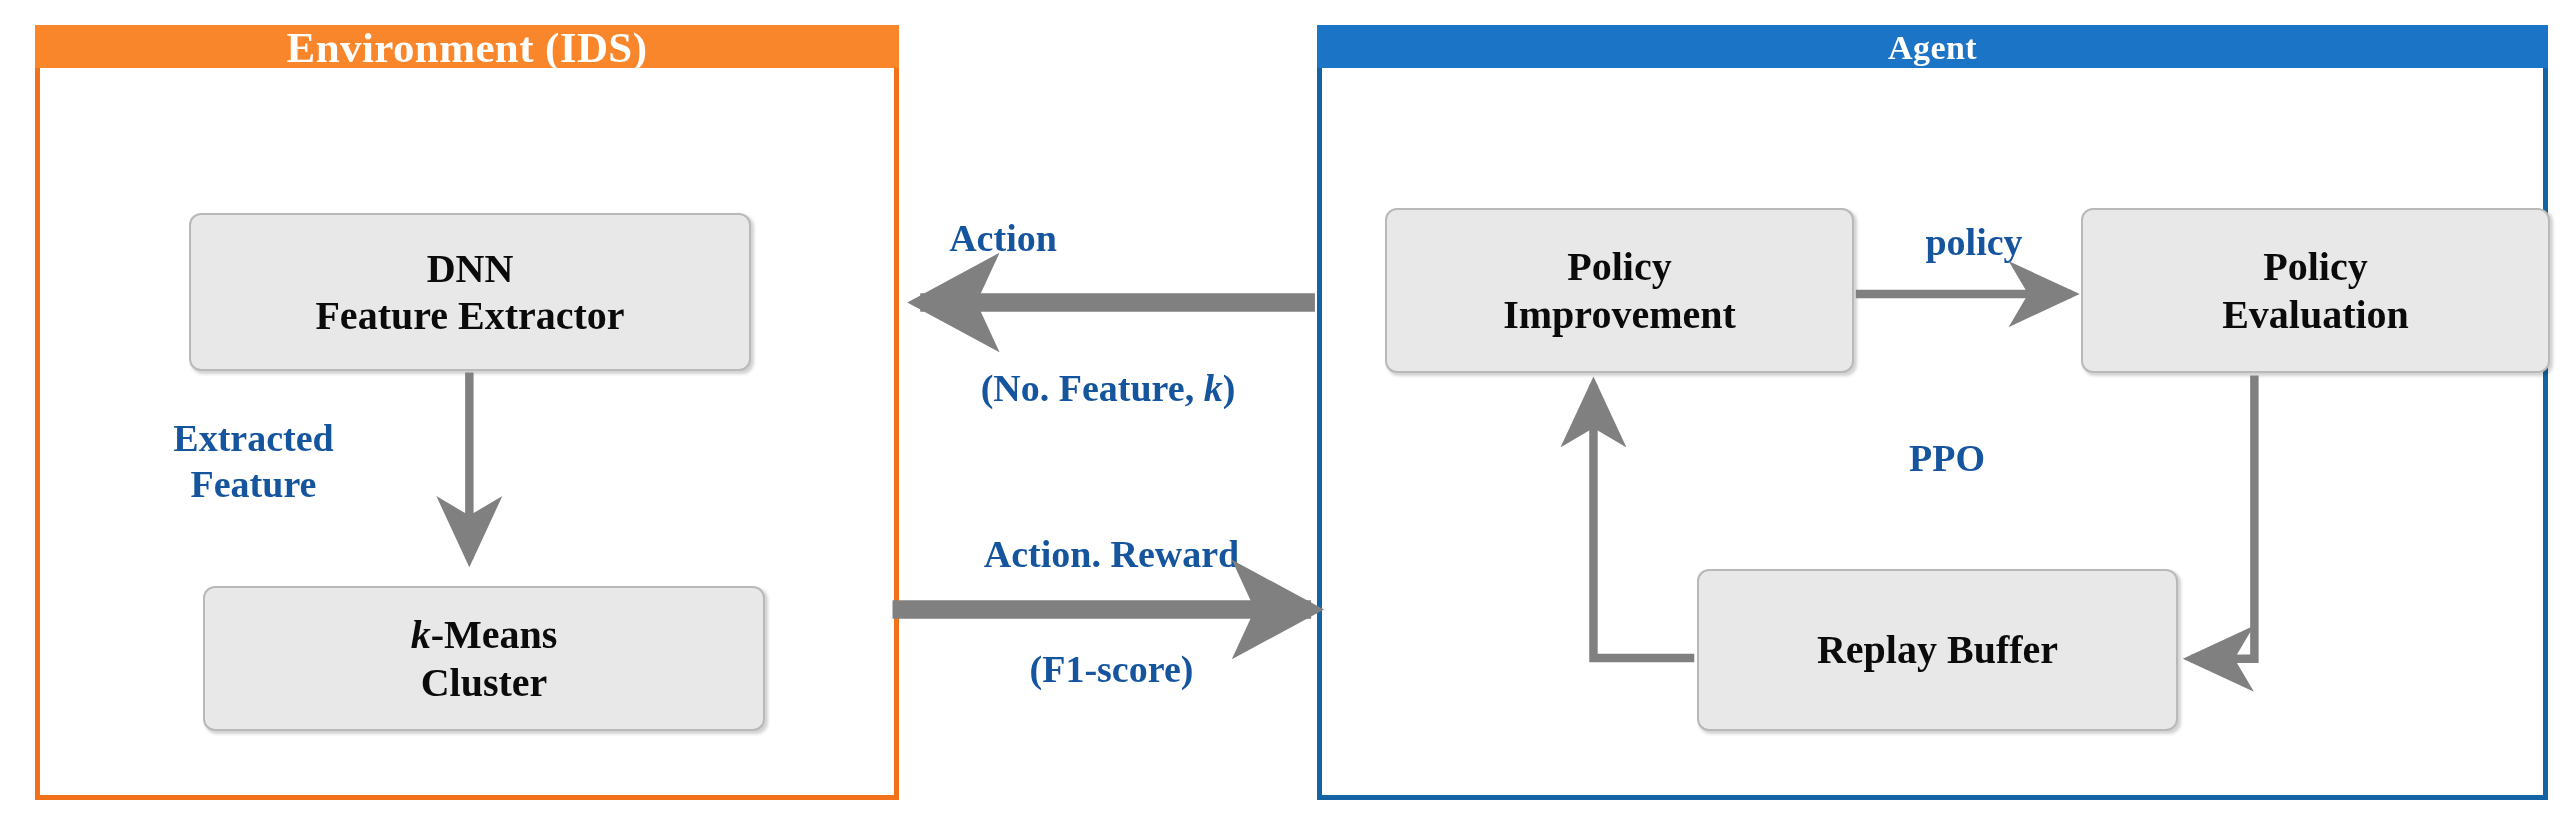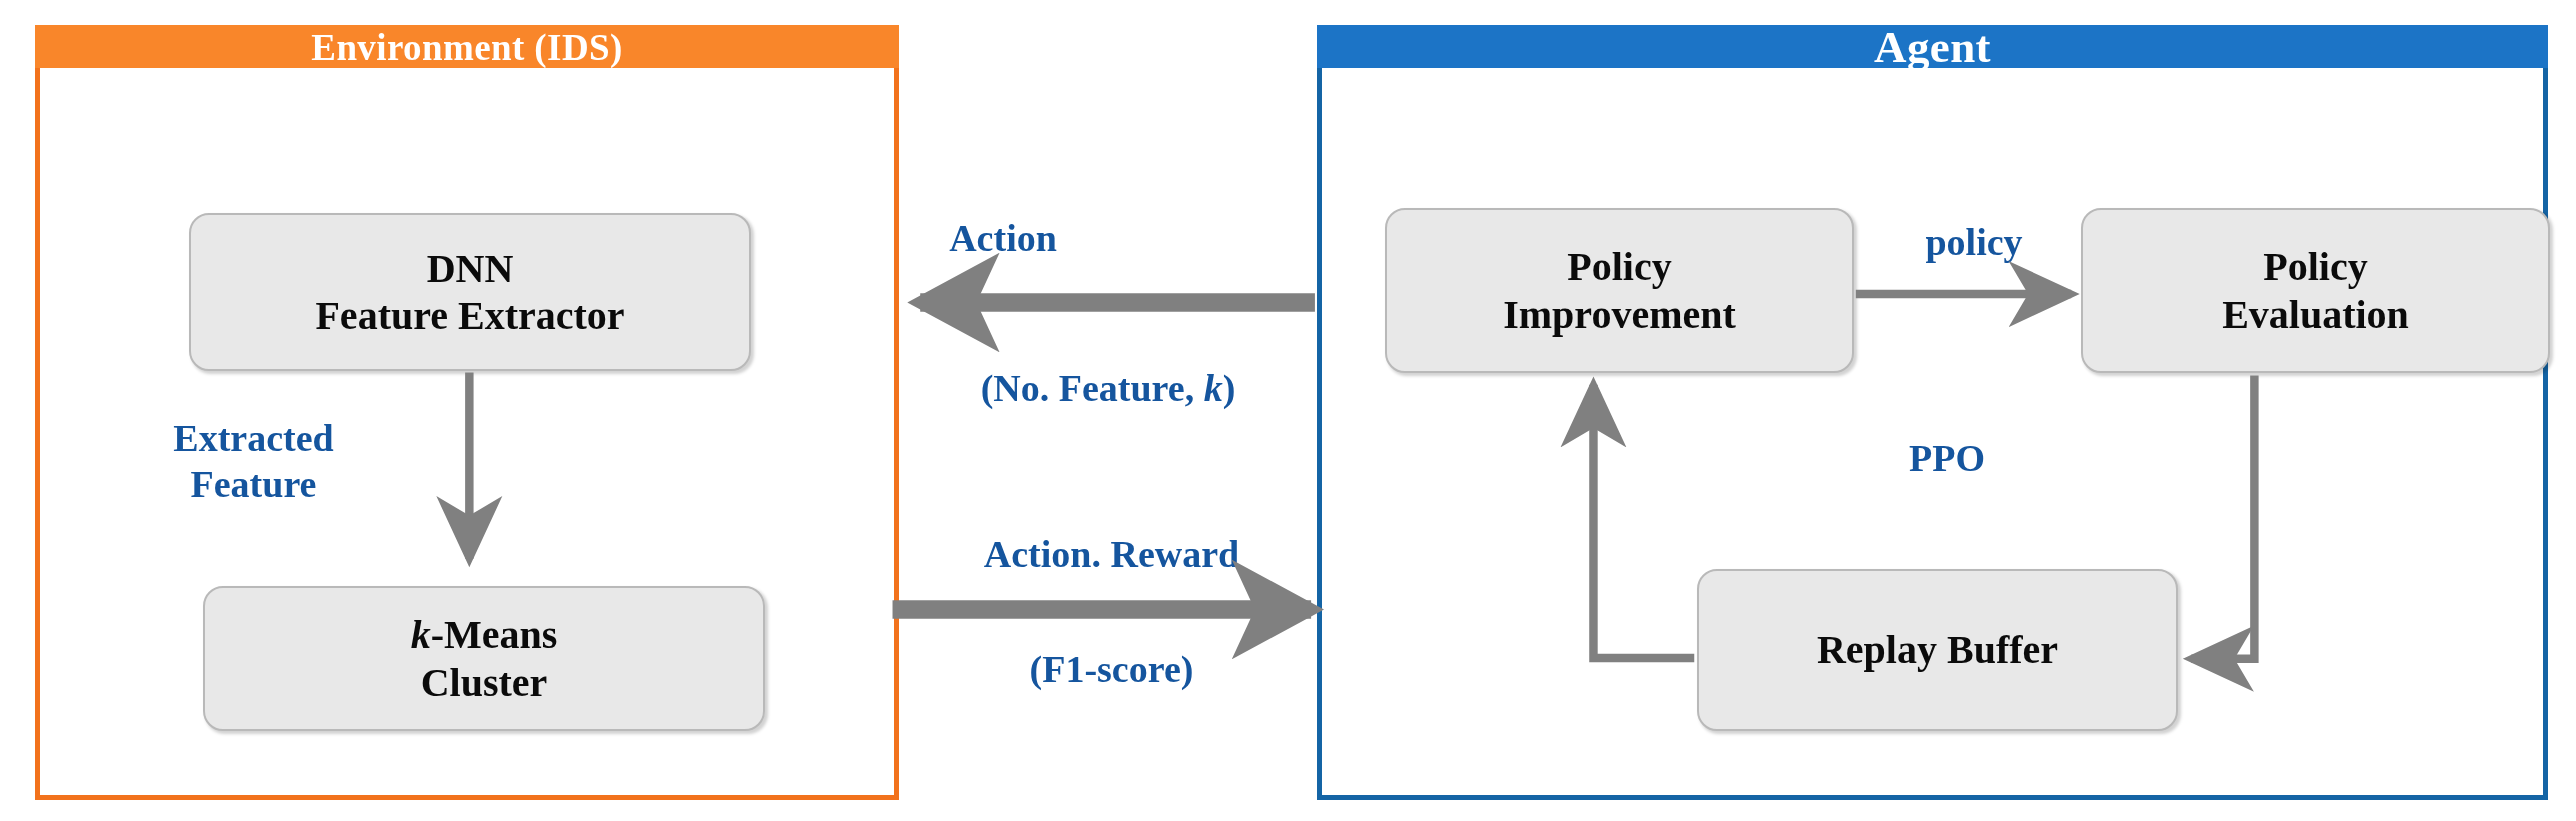--- a/index.html
+++ b/index.html
@@ -10,30 +10,30 @@
 
   
   .panel{position:absolute;box-sizing:border-box;background:#ffffff;}
   .panel-header{position:absolute;box-sizing:border-box;display:flex;
                 align-items:center;justify-content:center;
                 color:#ffffff;font-weight:bold;letter-spacing:0.4px;}
 
   #env-panel{left:35px;top:68px;width:864px;height:732px;
              border:5.4px solid #F2721C;border-top:none;}
   #env-header{left:35px;top:25.4px;width:864px;height:45px;background:#F9862A;}
-  #env-header .t{font-size:37px;line-height:1;}
+  #env-header .t{font-size:43px;line-height:1;}
 
   #agent-panel{left:1317px;top:68px;width:1231px;height:732px;
                border:5.4px solid #1464A5;border-top:none;}
   #agent-header{left:1317px;top:25.4px;width:1231px;height:45px;background:#1C74C6;}
-  #agent-header .t{font-size:45px;line-height:1;font-family:Liberation Serif, serif;}
+  #agent-header .t{font-size:34px;line-height:1;font-family:Liberation Serif, serif;}
 
   
   .pbox{position:absolute;box-sizing:border-box;background:#E8E8E8;
-        border:2.3px solid #B9B9B9;border-radius:20px;
+        border:2.3px solid #B9B9B9;border-radius:12px;
         box-shadow:2.3px 2.3px 3.1px rgba(0,0,0,.18);
         display:flex;flex-direction:column;align-items:center;
         justify-content:center;color:#0b0b0b;font-weight:bold;
         font-size:40px;line-height:1.18;text-align:center;}
   .pbox .ln{display:block;white-space:nowrap;}
   .pbox .ital{font-style:italic;}
 
   #box-dnn     {left:189px; top:213px; width:562px; height:158px;}
   #box-kmeans  {left:203px; top:586px; width:562px; height:145px;}
   #box-improve {left:1385px;top:208px; width:469px; height:165px;}

